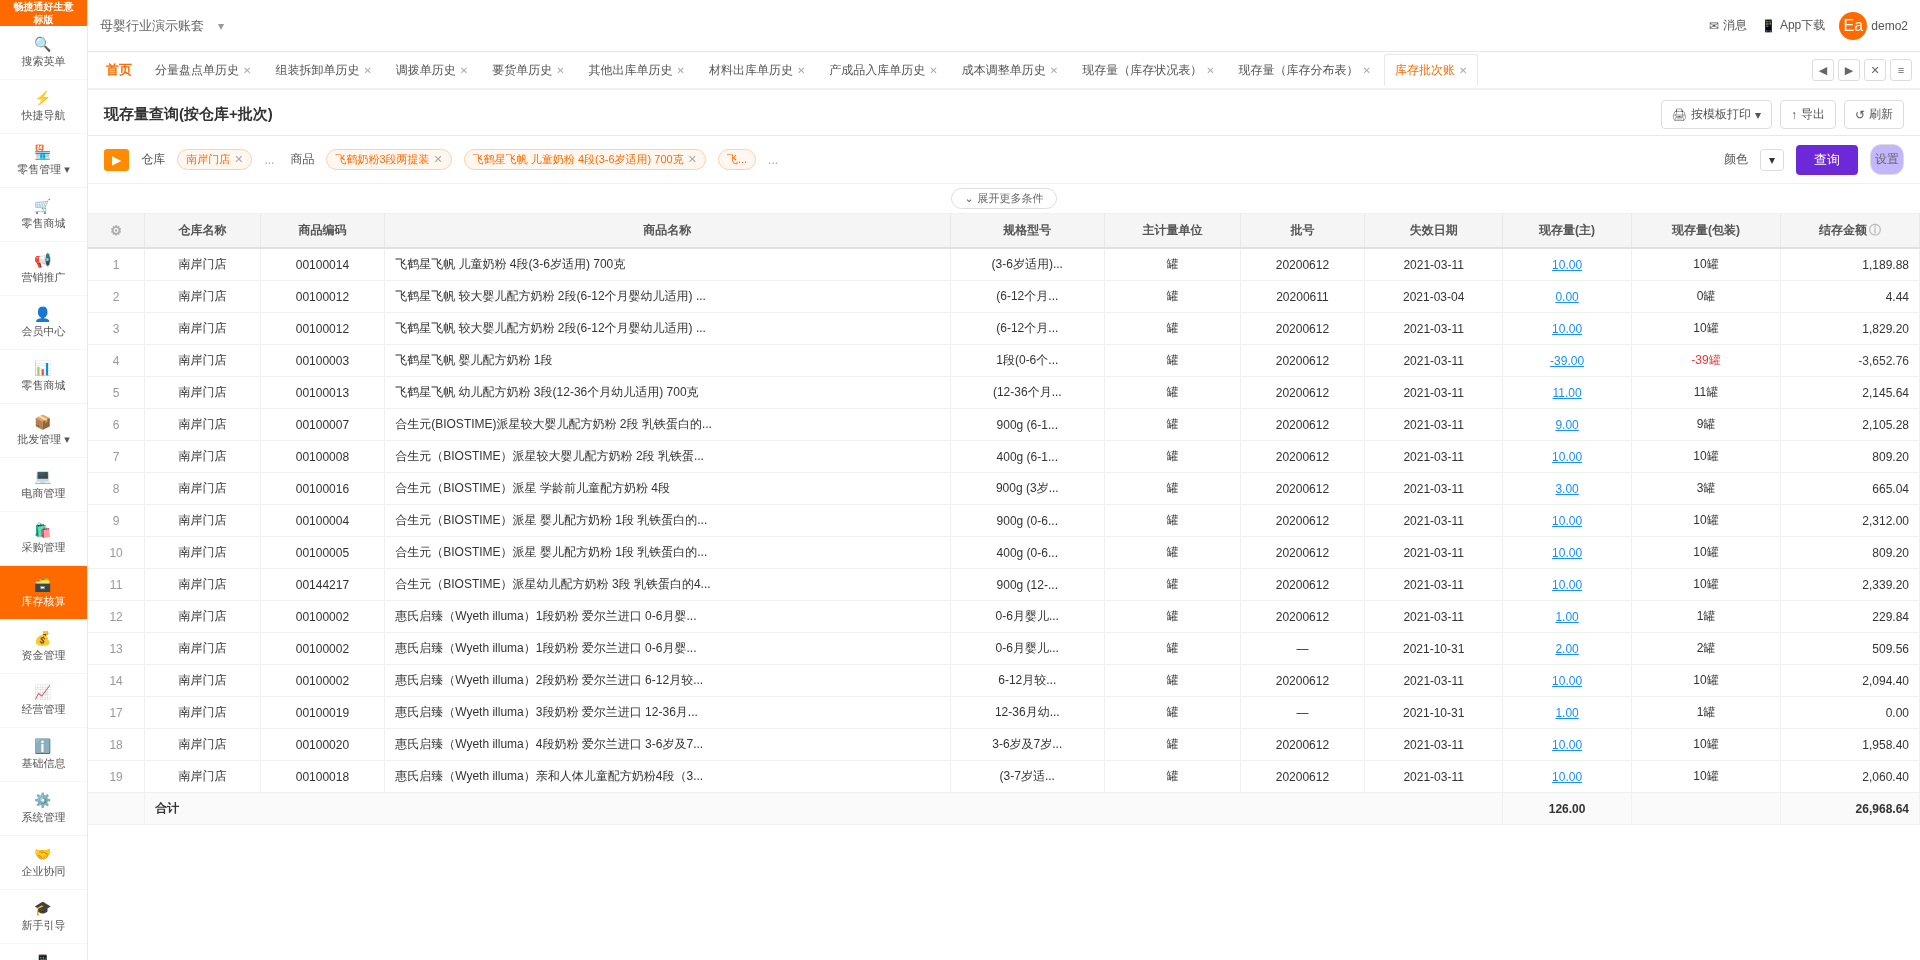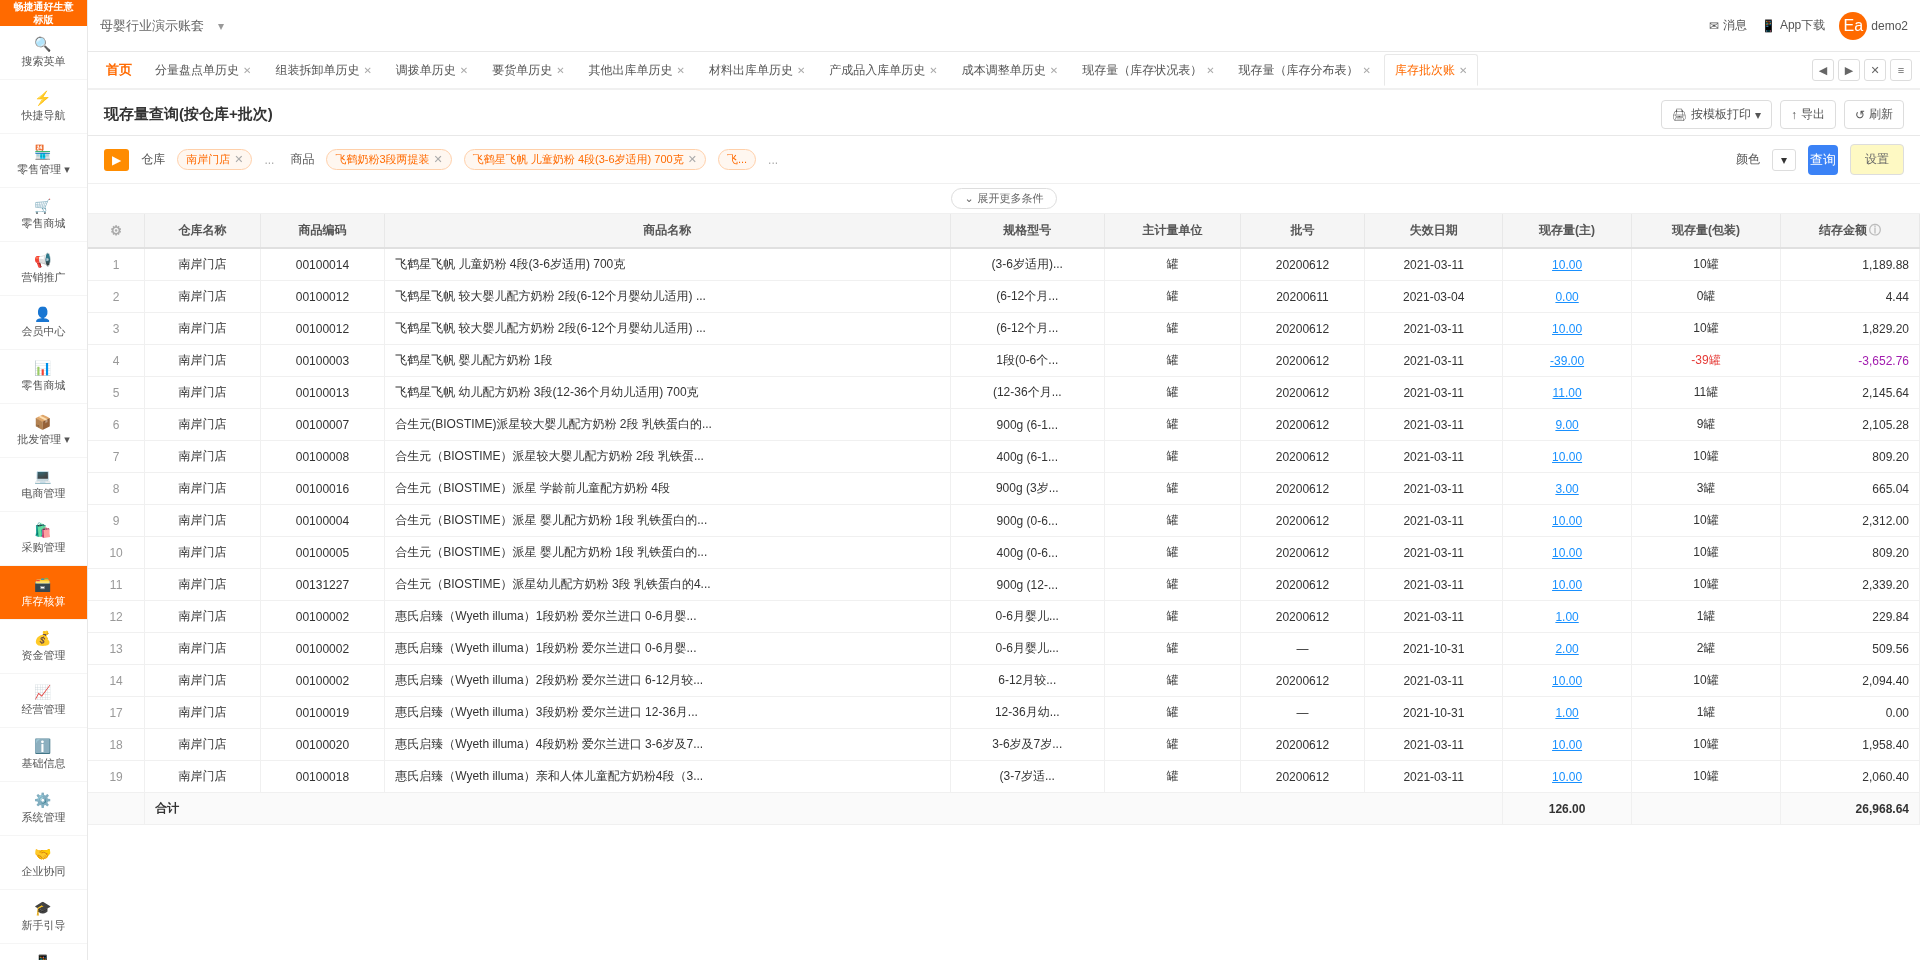--- a/index.html
+++ b/index.html
@@ -39,22 +39,22 @@
     
     .content { flex: 1; overflow: hidden; display: flex; flex-direction: column; padding: 0; }
 
     
     .page-header { padding: 10px 16px 6px; background: #fff; border-bottom: 1px solid #e8e8e8; display: flex; align-items: center; justify-content: space-between; }
     .page-title { font-size: 15px; font-weight: bold; color: #333; }
     .page-actions { display: flex; align-items: center; gap: 8px; }
     .btn-template { display: flex; align-items: center; gap: 4px; padding: 5px 10px; border: 1px solid #ddd; border-radius: 4px; cursor: pointer; font-size: 12px; color: #555; background: #fff; }
     .btn-export { display: flex; align-items: center; gap: 4px; padding: 5px 10px; border: 1px solid #ddd; border-radius: 4px; cursor: pointer; font-size: 12px; color: #555; background: #fff; }
     .btn-refresh { display: flex; align-items: center; gap: 4px; padding: 5px 10px; border: 1px solid #ddd; border-radius: 4px; cursor: pointer; font-size: 12px; color: #555; background: #fff; }
-    .btn-search-main { background: #3b82f6; color: #fff; border: none; padding: 6px 2px; border-radius: 4px; cursor: pointer; font-size: 13px; }
-    .btn-settings { background: #fef9c3; color: #666; border: 1px solid #ddd; padding: 6px 14px; border-radius: 4px; cursor: pointer; font-size: 12px; }
+    .btn-search-main { background: #6d28d9; color: #fff; border: none; padding: 6px 18px; border-radius: 4px; cursor: pointer; font-size: 13px; }
+    .btn-settings { background: #c4b5fd; color: #666; border: 1px solid #ddd; padding: 6px 4px; border-radius: 11px; cursor: pointer; font-size: 12px; }
 
     
     .filter-row { background: #fff; padding: 8px 16px; border-bottom: 1px solid #f0f0f0; display: flex; align-items: center; gap: 12px; }
     .filter-expand-btn { background: #ff8c00; color: #fff; border: none; border-radius: 3px; padding: 4px 8px; cursor: pointer; font-size: 12px; }
     .filter-label { font-size: 12px; color: #555; white-space: nowrap; }
     .filter-tag { display: inline-flex; align-items: center; gap: 4px; background: #fff7f0; border: 1px solid #ffd0aa; border-radius: 12px; padding: 2px 8px; font-size: 11px; color: #ff6a00; }
     .filter-tag .close { cursor: pointer; color: #aaa; }
     .filter-more { color: #aaa; cursor: pointer; font-size: 12px; }
     .filter-spacer { flex: 1; }
     .filter-color-label { font-size: 12px; color: #555; }
@@ -357,21 +357,21 @@
     <td class="row-num">4</td>
     <td>南岸门店</td>
     <td>00100003</td>
     <td class="td-left">飞鹤星飞帆 婴儿配方奶粉 1段</td>
     <td>1段(0-6个...</td>
     <td>罐</td>
     <td>20200612</td>
     <td>2021-03-11</td>
     <td class="text-red text-link">-39.00</td>
     <td class="text-red">-39罐</td>
-    <td class="td-right" style="color:#a21caf">-3,652.76</td>
+    <td class="td-right" style="color:#404040">-3,652.76</td>
   </tr>
             <tr>
     <td class="row-num">5</td>
     <td>南岸门店</td>
     <td>00100013</td>
     <td class="td-left">飞鹤星飞帆 幼儿配方奶粉 3段(12-36个月幼儿适用) 700克</td>
     <td>(12-36个月...</td>
     <td>罐</td>
     <td>20200612</td>
     <td>2021-03-11</td>
@@ -440,21 +440,21 @@
     <td>罐</td>
     <td>20200612</td>
     <td>2021-03-11</td>
     <td class="text-link">10.00</td>
     <td class="">10罐</td>
     <td class="td-right" style="">809.20</td>
   </tr>
             <tr>
     <td class="row-num">11</td>
     <td>南岸门店</td>
-    <td>00131227</td>
+    <td>00144217</td>
     <td class="td-left">合生元（BIOSTIME）派星幼儿配方奶粉 3段 乳铁蛋白的4...</td>
     <td>900g (12-...</td>
     <td>罐</td>
     <td>20200612</td>
     <td>2021-03-11</td>
     <td class="text-link">10.00</td>
     <td class="">10罐</td>
     <td class="td-right" style="">2,339.20</td>
   </tr>
             <tr>

